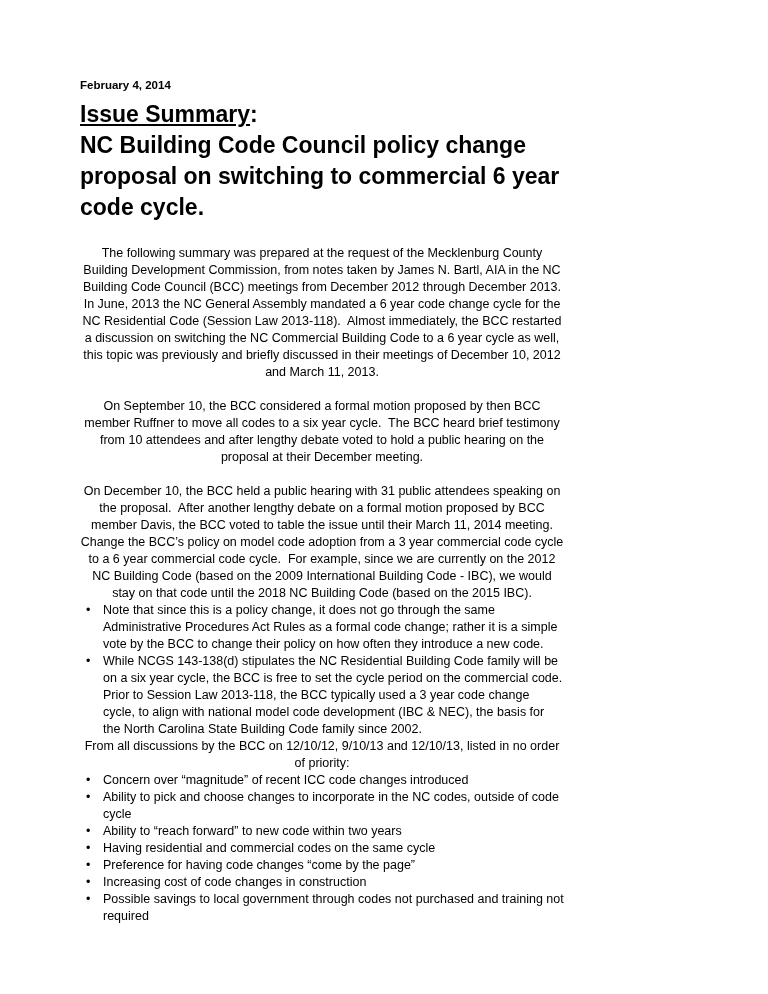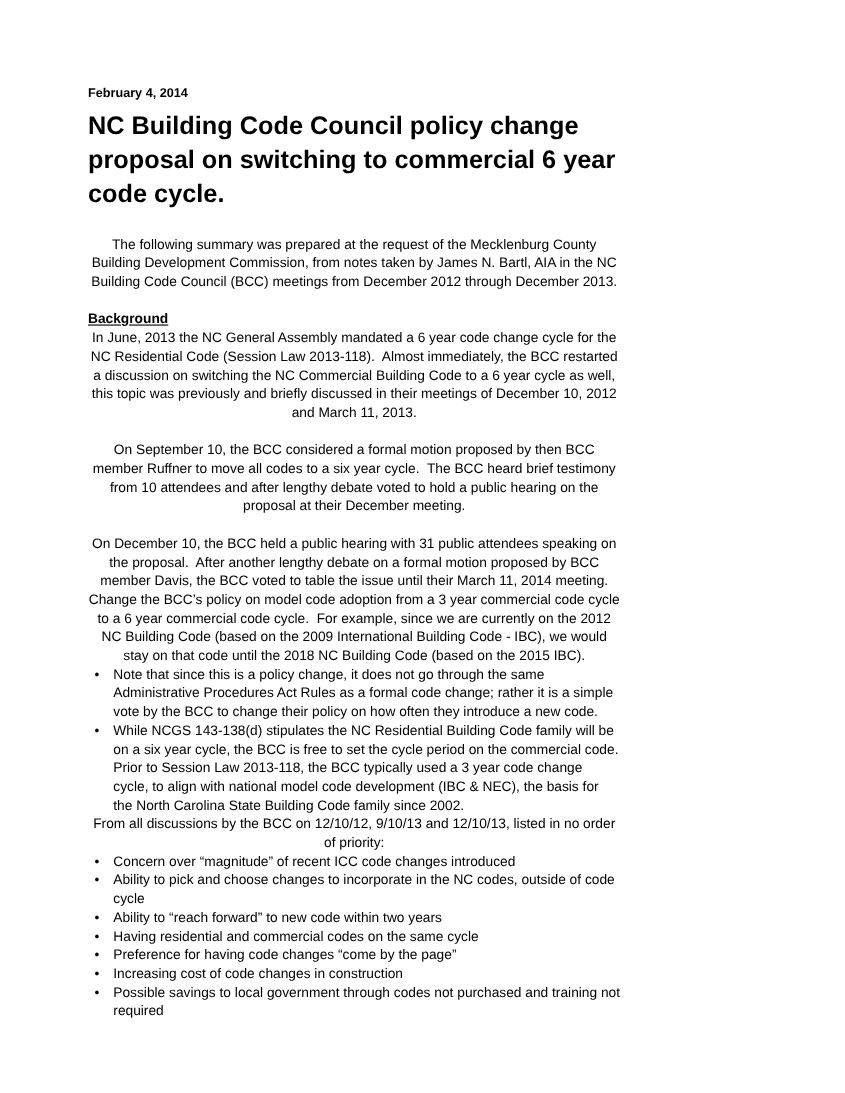--- a/index.html
+++ b/index.html
@@ -70,26 +70,26 @@
     white-space: pre-wrap;
   }
 </style>
 </head>
 <body>
 
 <div class="page">
 
   <p class="date">February 4, 2014</p>
 
+  <h1 class="title"><span class="underlined">Issue Summary</span><span>:</span></h1>
 
   <h1 class="title subtitle">NC Building Code Council policy change proposal on switching to commercial 6 year code cycle.</h1>
 
   <p class="para intro">The following summary was prepared at the request of the Mecklenburg County Building Development Commission, from notes taken by James N. Bartl, AIA in the NC Building Code Council (BCC) meetings from December 2012 through December 2013.</p>
 
-  <h2 class="section-heading">Background</h2>
   <p class="para tight">In June, 2013 the NC General Assembly mandated a 6 year code change cycle for the NC Residential Code (Session Law 2013-118).  Almost immediately, the BCC restarted a discussion on switching the NC Commercial Building Code to a 6 year cycle as well, this topic was previously and briefly discussed in their meetings of December 10, 2012 and March 11, 2013.</p>
   <p class="para">On September 10, the BCC considered a formal motion proposed by then BCC member Ruffner to move all codes to a six year cycle.  The BCC heard brief testimony from 10 attendees and after lengthy debate voted to hold a public hearing on the proposal at their December meeting.</p>
   <p class="para">On December 10, the BCC held a public hearing with 31 public attendees speaking on the proposal.  After another lengthy debate on a formal motion proposed by BCC member Davis, the BCC voted to table the issue until their March 11, 2014 meeting.</p>
 
   <p class="para tight">Change the BCC’s policy on model code adoption from a 3 year commercial code cycle to a 6 year commercial code cycle.  For example, since we are currently on the 2012 NC Building Code (based on the 2009 International Building Code - IBC), we would stay on that code until the 2018 NC Building Code (based on the 2015 IBC).</p>
 
   <div class="bullet">
     <span class="bullet-marker">•</span>
     <span class="bullet-text">Note that since this is a policy change, it does not go through the same Administrative Procedures Act Rules as a formal code change; rather it is a simple vote by the BCC to change their policy on how often they introduce a new code.</span>
   </div>

